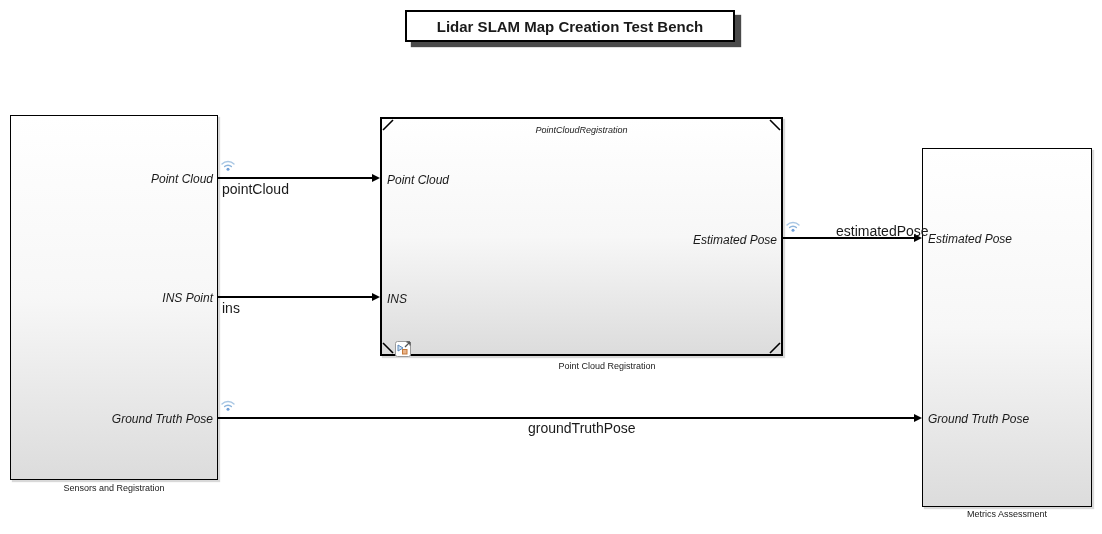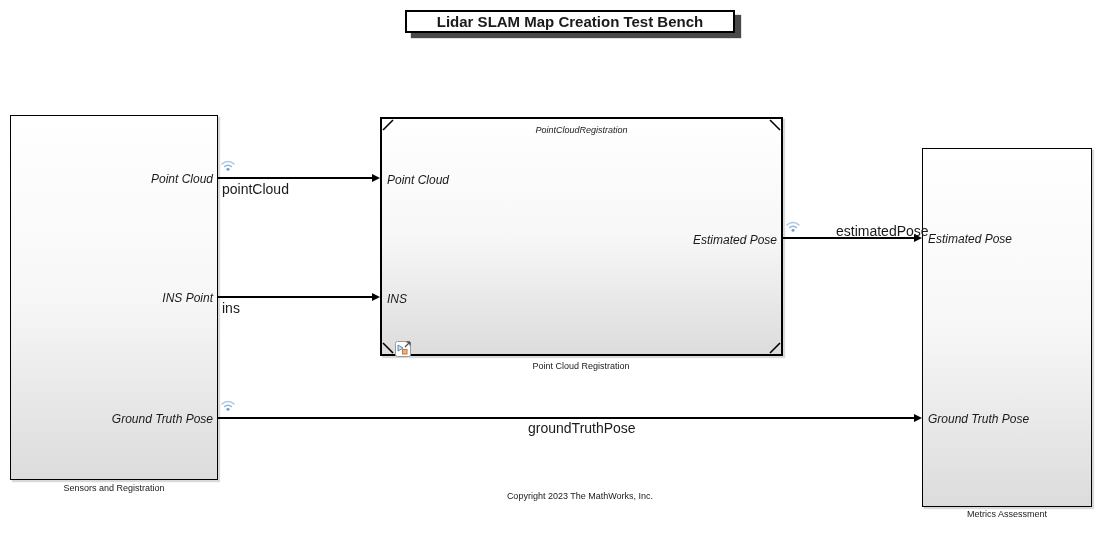--- a/index.html
+++ b/index.html
@@ -10,21 +10,21 @@
     height: 534px;
     background: #ffffff;
     font-family: "Liberation Sans", sans-serif;
     color: #1a1a1a;
     overflow: hidden;
   }
   .abs { position: absolute; }
 
   
   .title-box {
-    left: 405px; top: 10px; width: 330px; height: 23px;
+    left: 405px; top: 10px; width: 330px; height: 32px;
     background: #ffffff;
     border: 2px solid #000000;
     box-shadow: 6px 5px 1px rgba(58,58,58,0.92);
     display: flex; align-items: center; justify-content: center;
     font-size: 15px; font-weight: bold; white-space: nowrap;
   }
 
   
   .sl-block {
     background: linear-gradient(to bottom, #ffffff 0%, #f7f7f7 50%, #dcdcdc 100%);
@@ -106,21 +106,21 @@
     <span class="port-label port-in" style="top:61px">Point Cloud</span>
     <span class="port-label port-in" style="top:180px">INS</span>
     <span class="port-label port-out" style="top:121px">Estimated Pose</span>
     <svg class="badge" viewBox="0 0 18 17">
       <rect x="0.5" y="1.5" width="15" height="15" rx="2" fill="#ffffff" stroke="#9a9a9a" stroke-width="1"></rect>
       <path d="M3,5 L3,11 L8,8 Z" fill="#cfe0f0" stroke="#5b87b8" stroke-width="1"></path>
       <rect x="7.5" y="9.5" width="4.5" height="4.5" fill="#e8b48a" stroke="#c5793a" stroke-width="1"></rect>
       <path d="M10,7 L15,2 M15,2 L11.5,2 M15,2 L15,5.5" fill="none" stroke="#555555" stroke-width="1.3"></path>
     </svg>
   </div>
-  <div class="block-caption" style="left:581px; top:361px">Point Cloud Registration</div>
+  <div class="block-caption" style="left:607px; top:361px">Point Cloud Registration</div>
 
   <div class="abs sl-block block-metrics">
     <span class="port-label port-in" style="top:90px">Estimated Pose</span>
     <span class="port-label port-in" style="top:270px">Ground Truth Pose</span>
   </div>
   <div class="block-caption" style="left:1007px; top:509px">Metrics Assessment</div>
 
   <div class="sig-line" style="left:218px; top:177px; width:155px"></div>
   <div class="sig-arrow" style="left:372px; top:178px"></div>
   <svg class="wifi" style="left:220px; top:158px" viewBox="0 0 16 14">
@@ -145,15 +145,14 @@
 
   <div class="sig-line" style="left:218px; top:417px; width:697px"></div>
   <div class="sig-arrow" style="left:914px; top:418px"></div>
   <svg class="wifi" style="left:220px; top:398px" viewBox="0 0 16 14">
     <path d="M2,6 A8.5,8.5 0 0 1 14,6" fill="none" stroke="#a9c7e4" stroke-width="1.4" stroke-linecap="round"></path>
     <path d="M4.6,8.6 A4.8,4.8 0 0 1 11.4,8.6" fill="none" stroke="#8fb6dd" stroke-width="1.4" stroke-linecap="round"></path>
     <circle cx="8" cy="11.3" r="1.5" fill="#6f9fd8"></circle>
   </svg>
   <div class="sig-label" style="left:528px; top:420px">groundTruthPose</div>
 
-  <div class="abs" style="left:430px; top:491px; width:300px; text-align:center; font-size:9px">Copyright 2023 The MathWorks, Inc.</div>
 
 </div>
 
 </body></html>

